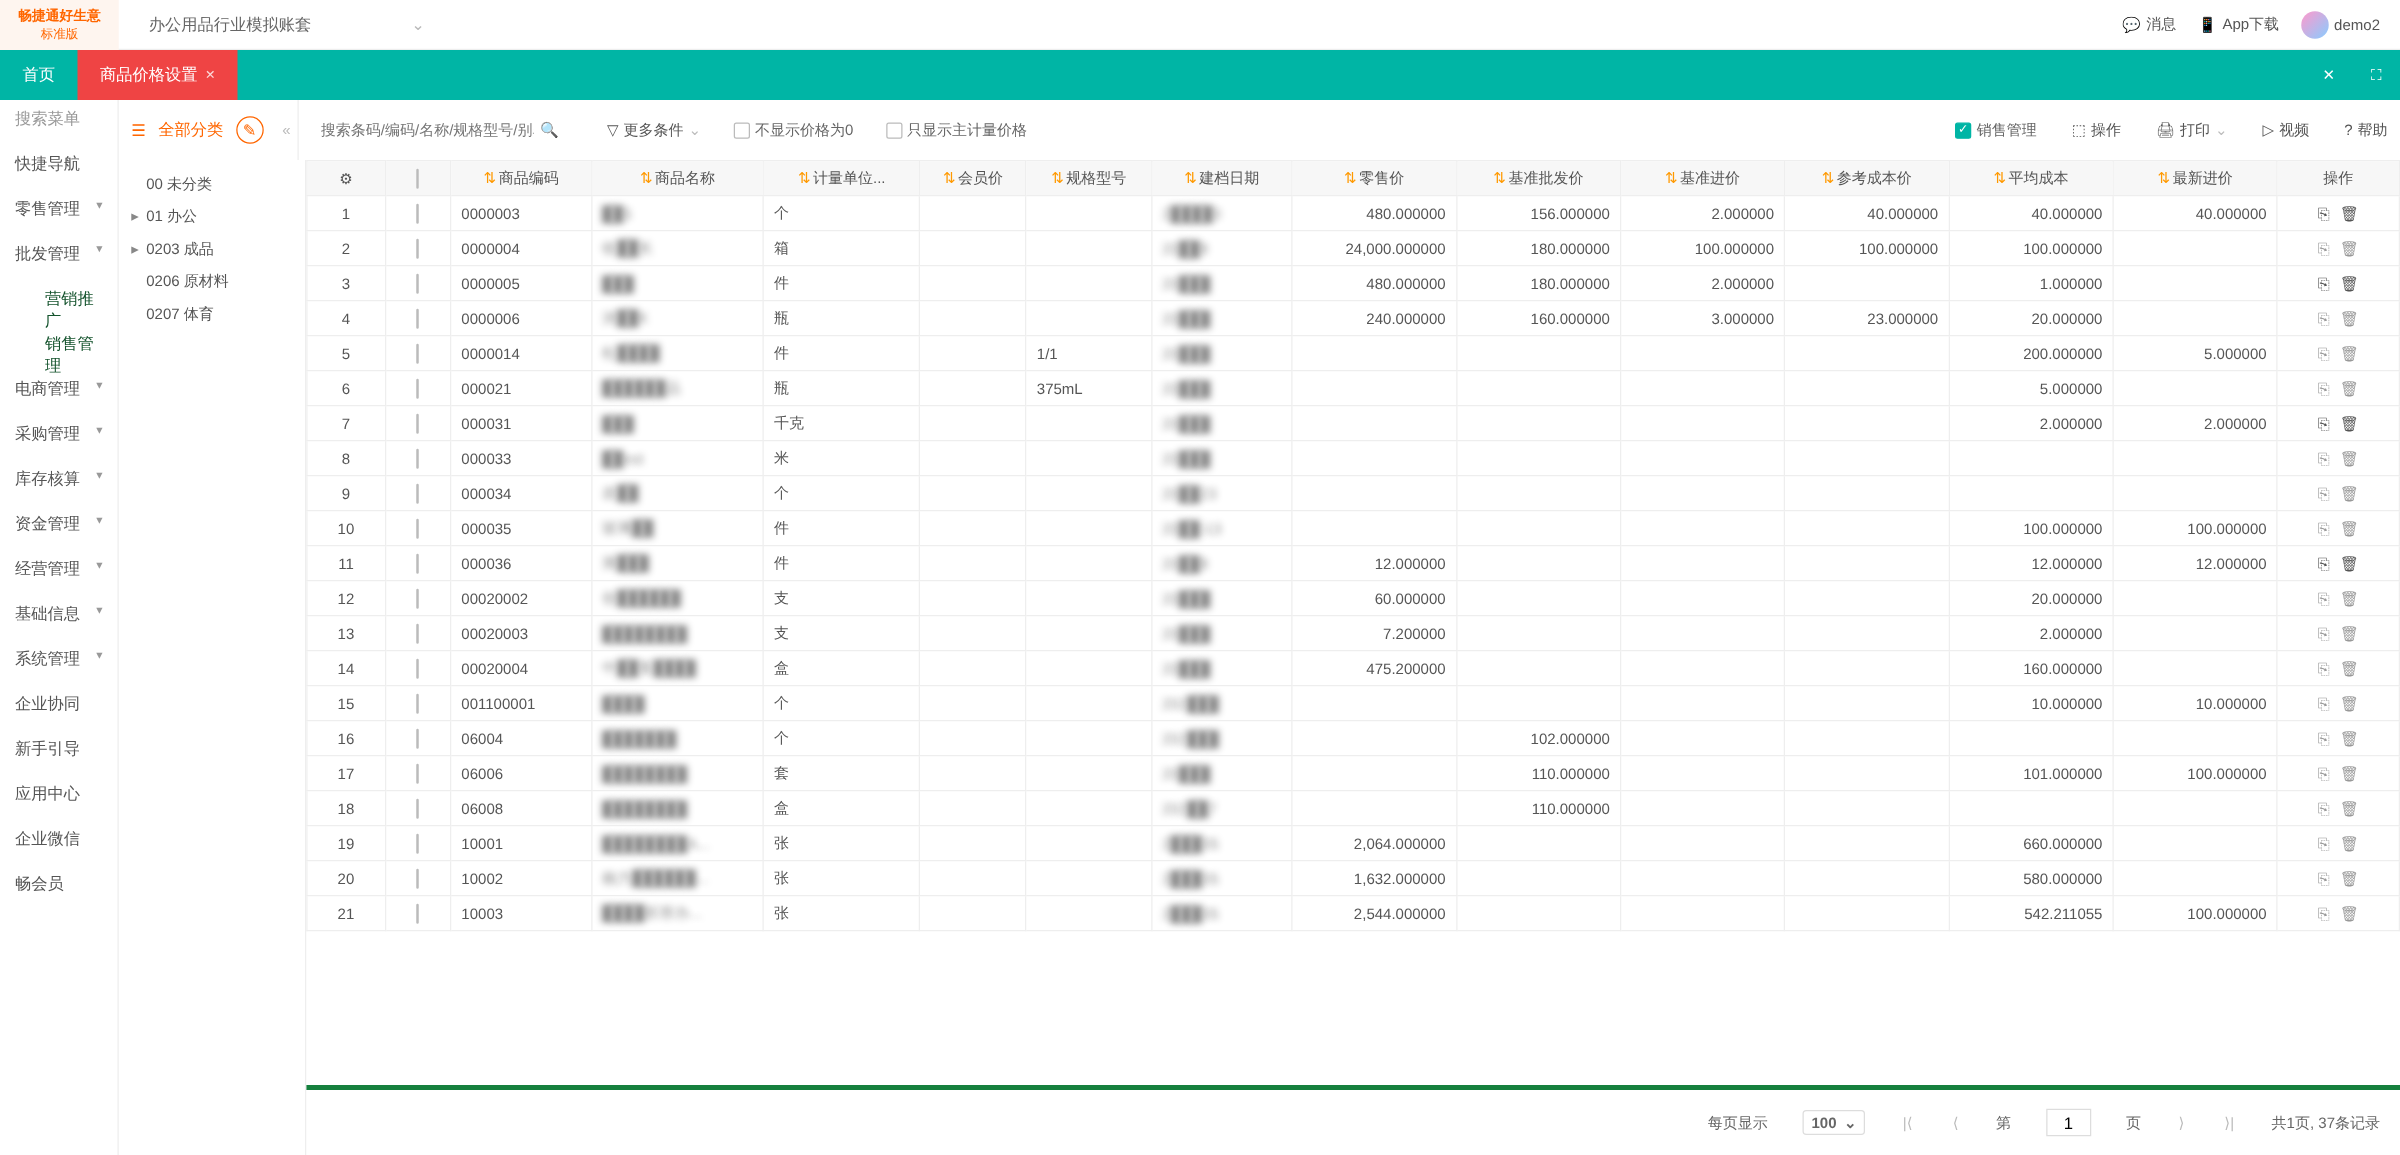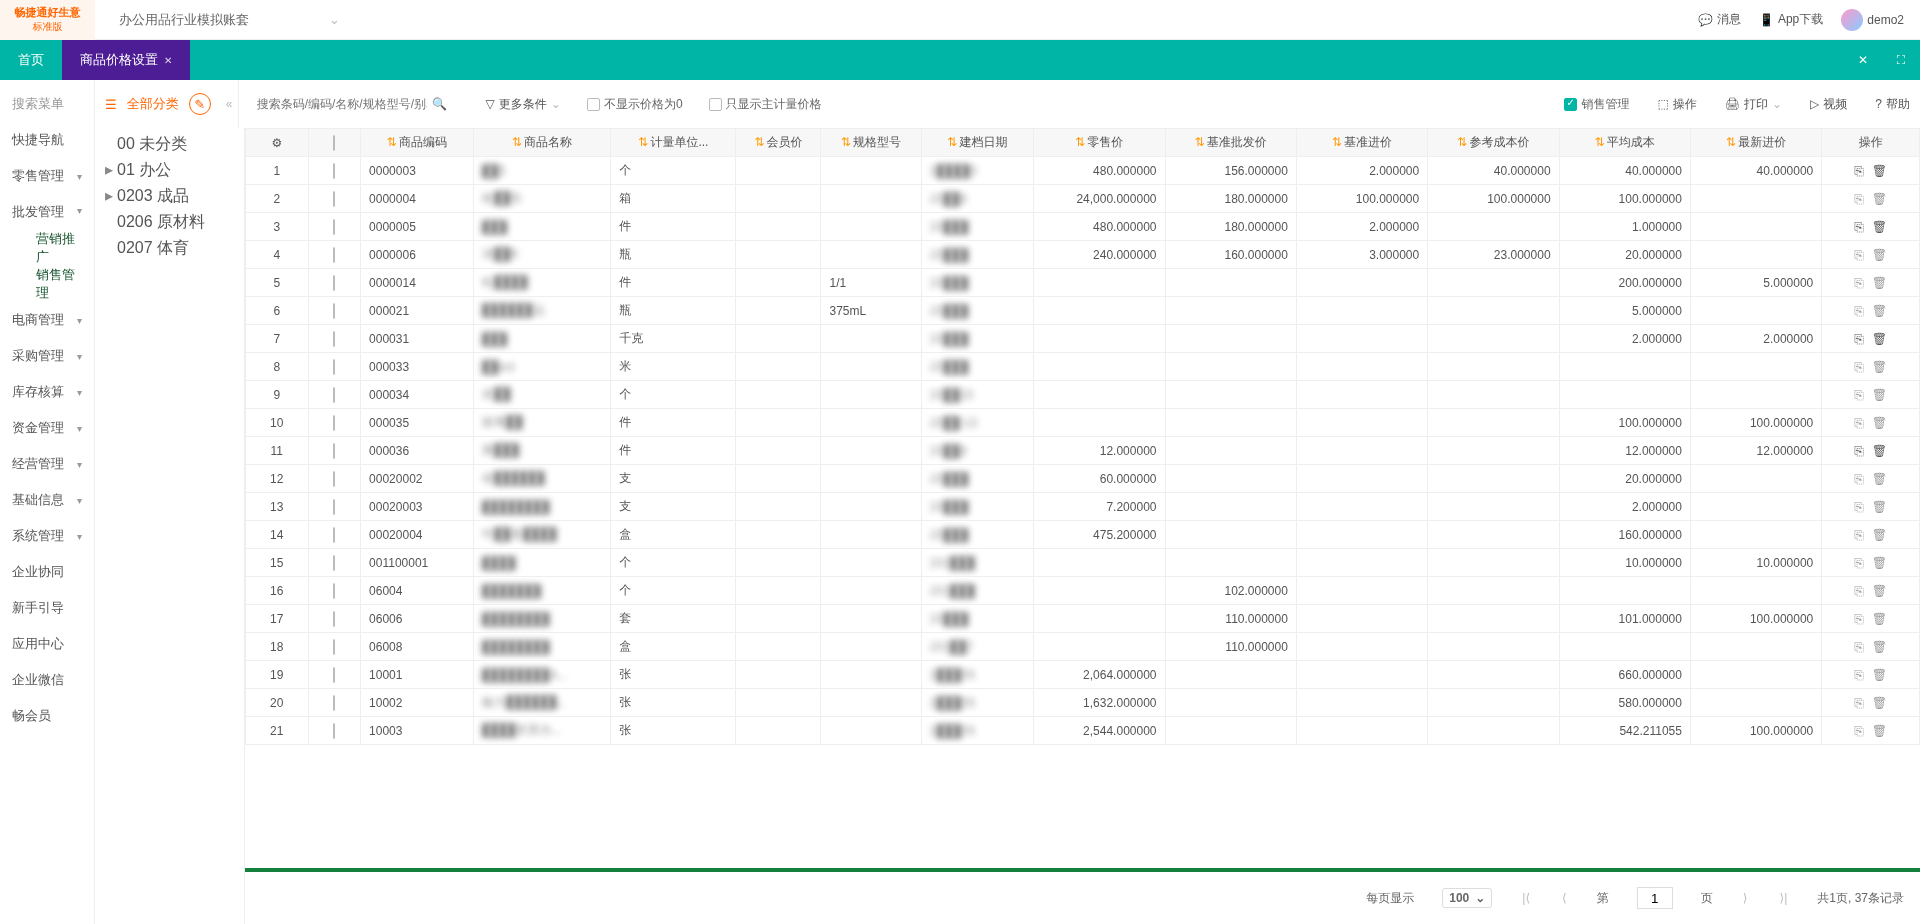--- a/index.html
+++ b/index.html
@@ -13,30 +13,30 @@
 .acct{padding:0 14px;color:#666;font-size:13px;display:flex;align-items:center;gap:80px;margin-left:10px;}
 .acct .chev{color:#bbb;}
 .top-sp{flex:1;}
 .top-r{display:flex;align-items:center;gap:18px;padding-right:16px;color:#555;}
 .top-r .item{display:flex;align-items:center;gap:4px;cursor:pointer;}
 .avatar{width:22px;height:22px;border-radius:50%;background:linear-gradient(135deg,#f9c,#8cf);}
 
 
 .tabs{height:40px;background:#00b5a5;display:flex;align-items:center;color:#fff;}
 .tab{height:40px;display:flex;align-items:center;padding:0 18px;font-size:13px;cursor:pointer;gap:6px;}
-.tab.active{background:#4c1d95;}
+.tab.active{background:#ef4444;}
 .tab .x{font-size:10px;opacity:.8;}
 .tabs-sp{flex:1;}
 .tabs-r{display:flex;align-items:center;gap:0;}
 .tabs-r .sq{width:38px;height:40px;display:flex;align-items:center;justify-content:center;cursor:pointer;}
 
 
 .wrap{display:flex;height:calc(100vh - 80px);}
 .side{width:95px;background:#fff;border-right:1px solid #eee;overflow-y:auto;padding-top:6px;}
-.side .it{height:36px;display:flex;align-items:center;justify-content:space-between;padding:0 12px;color:#555;font-size:13px;cursor:pointer;}
+.side .it{height:36px;display:flex;align-items:flex-start;justify-content:space-between;padding:0 12px;color:#555;font-size:13px;cursor:pointer;}
 .side .it.input{color:#999;}
 .side .it.sub{padding-left:36px;color:#14532d;}
 .side .arr{font-size:10px;color:#999;}
 .side .it.open .arr{transform:rotate(180deg);}
 
 
 .main{flex:1;display:flex;flex-direction:column;overflow:hidden;}
 .tool{height:48px;display:flex;align-items:center;padding:0 10px;gap:10px;}
 .cat{display:flex;align-items:center;gap:10px;color:#f60;font-size:13px;}
 .cat .ed{width:22px;height:22px;border:1px solid #f60;border-radius:50%;display:flex;align-items:center;justify-content:center;color:#f60;cursor:pointer;}
@@ -47,21 +47,21 @@
 .chk{display:flex;align-items:center;gap:4px;color:#666;margin-left:16px;cursor:pointer;}
 .chk .box,.cell-chk{width:13px;height:13px;border:1px solid #bbb;border-radius:2px;background:#fff;}
 .chk .box.on{background:#00b5a5;border-color:#00b5a5;position:relative;}
 .chk .box.on::after{content:"✓";color:#fff;font-size:10px;position:absolute;top:-2px;left:1px;}
 .tool-sp{flex:1;}
 .rbtn{display:flex;align-items:center;gap:4px;color:#555;cursor:pointer;margin-left:18px;}
 
 
 .body{flex:1;display:flex;overflow:hidden;}
 .tree{width:150px;border-right:1px solid #eee;padding:6px 0;overflow-y:auto;}
-.tree .nd{height:26px;display:flex;padding:0 10px 0 22px;color:#555;font-size:16px;cursor:pointer;gap:4px;}
+.tree .nd{height:26px;display:flex;align-items:center;padding:0 10px 0 22px;color:#555;font-size:12px;cursor:pointer;gap:4px;}
 .tree .nd .tri{width:8px;color:#888;margin-left:-12px;}
 
 .tblwrap{flex:1;display:flex;flex-direction:column;overflow:hidden;}
 .tblscroll{flex:1;overflow:auto;}
 table{border-collapse:collapse;width:100%;table-layout:fixed;}
 th,td{border:1px solid #eee;height:28px;padding:0 8px;font-size:12px;color:#555;white-space:nowrap;overflow:hidden;text-overflow:ellipsis;}
 th{background:#f7f7f7;position:sticky;top:0;font-weight:normal;}
 th .s{color:#f90;margin-right:2px;}
 td.num{text-align:right;}
 td.ctr,th.ctr{text-align:center;}

